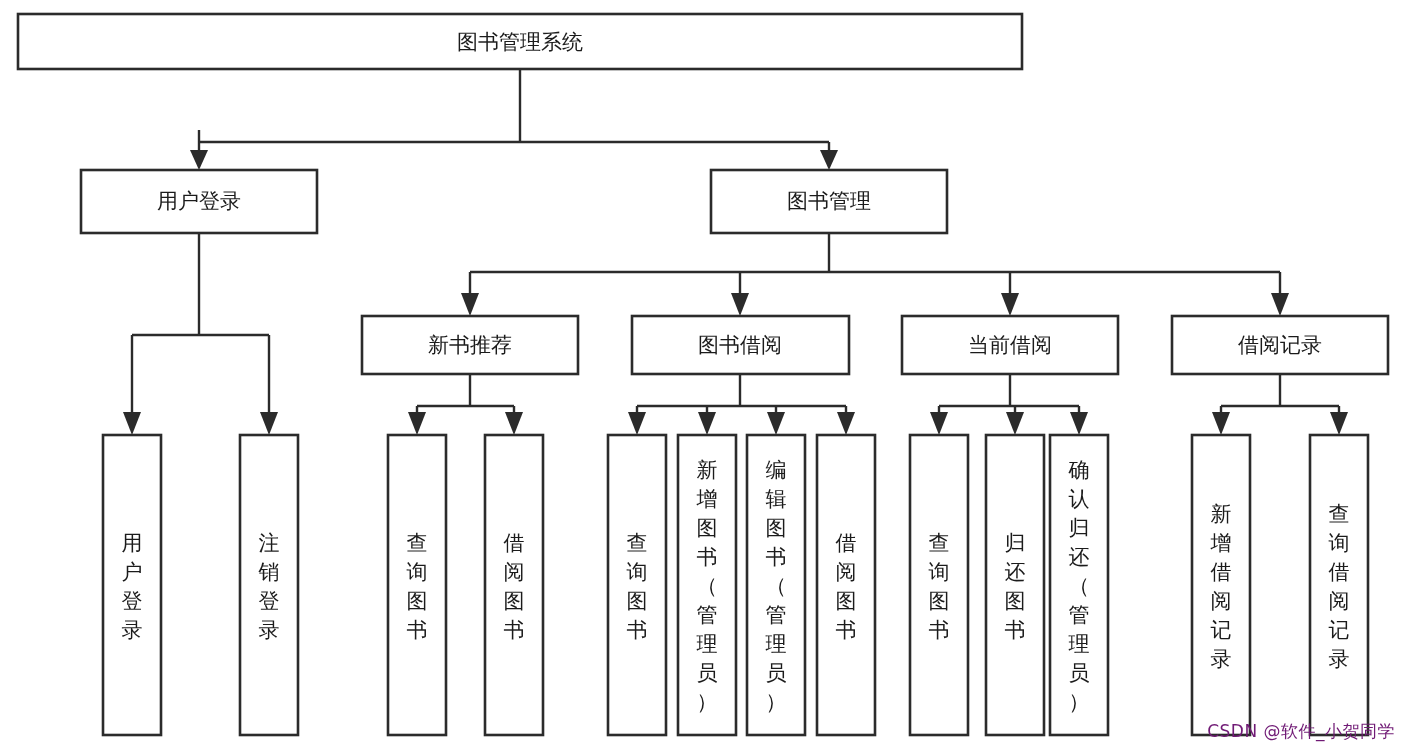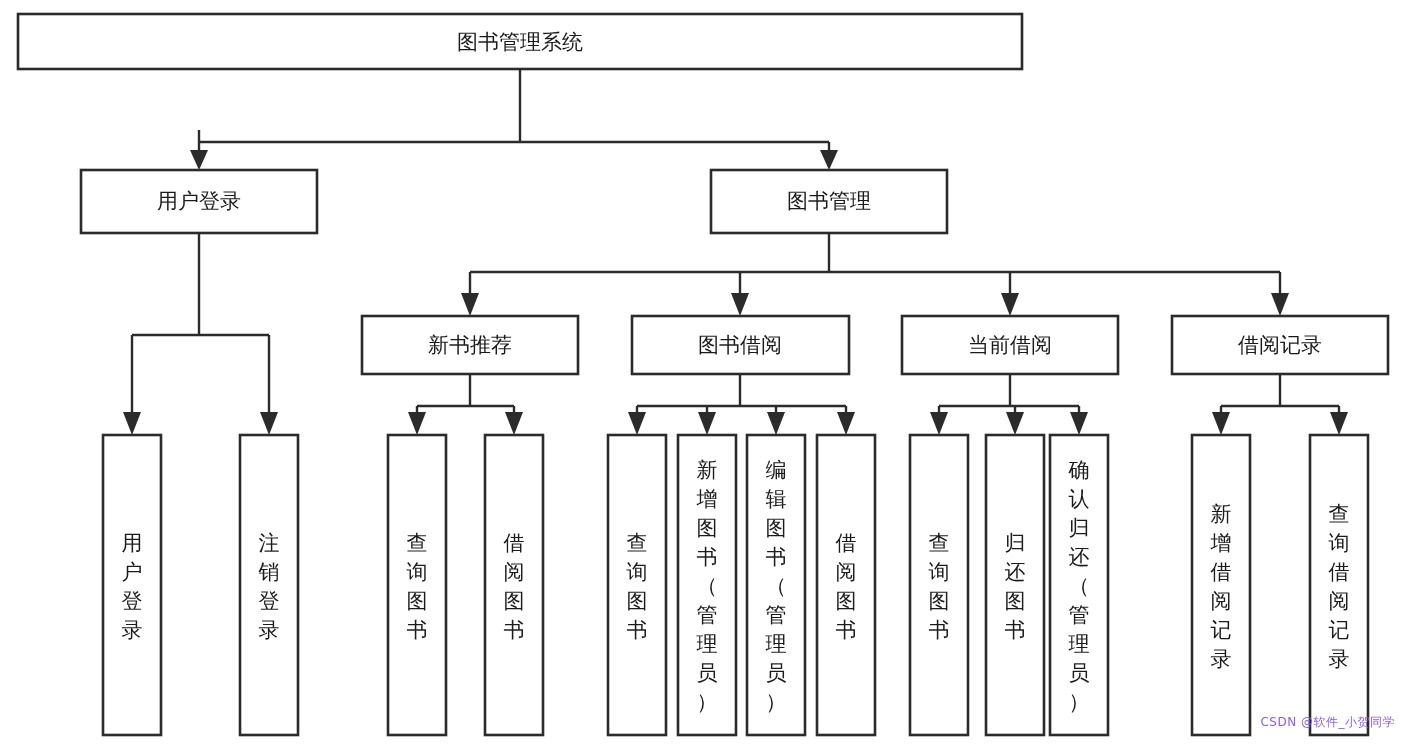--- a/index.html
+++ b/index.html
@@ -49,24 +49,24 @@
   }
   .node-label-v {
     font-family: "DejaVu Sans", "Liberation Sans", sans-serif;
     font-size: 21px;
     fill: #1b1b1b;
     text-anchor: middle;
   }
   .watermark {
     position: absolute;
     right: 10px;
-    bottom: 16px;
-    font-family: "DejaVu Sans", "Liberation Sans", sans-serif;
-    font-size: 12px;
-    color: #8b5cf6;
+    bottom: 4px;
+    font-family: "DejaVu Sans", "Liberation Sans", sans-serif;
+    font-size: 17px;
+    color: #701a75;
     letter-spacing: 0.5px;
     white-space: nowrap;
     user-select: none;
   }
 </style>
 </head>
 <body>
 
 <div id="diagram-root">
 

